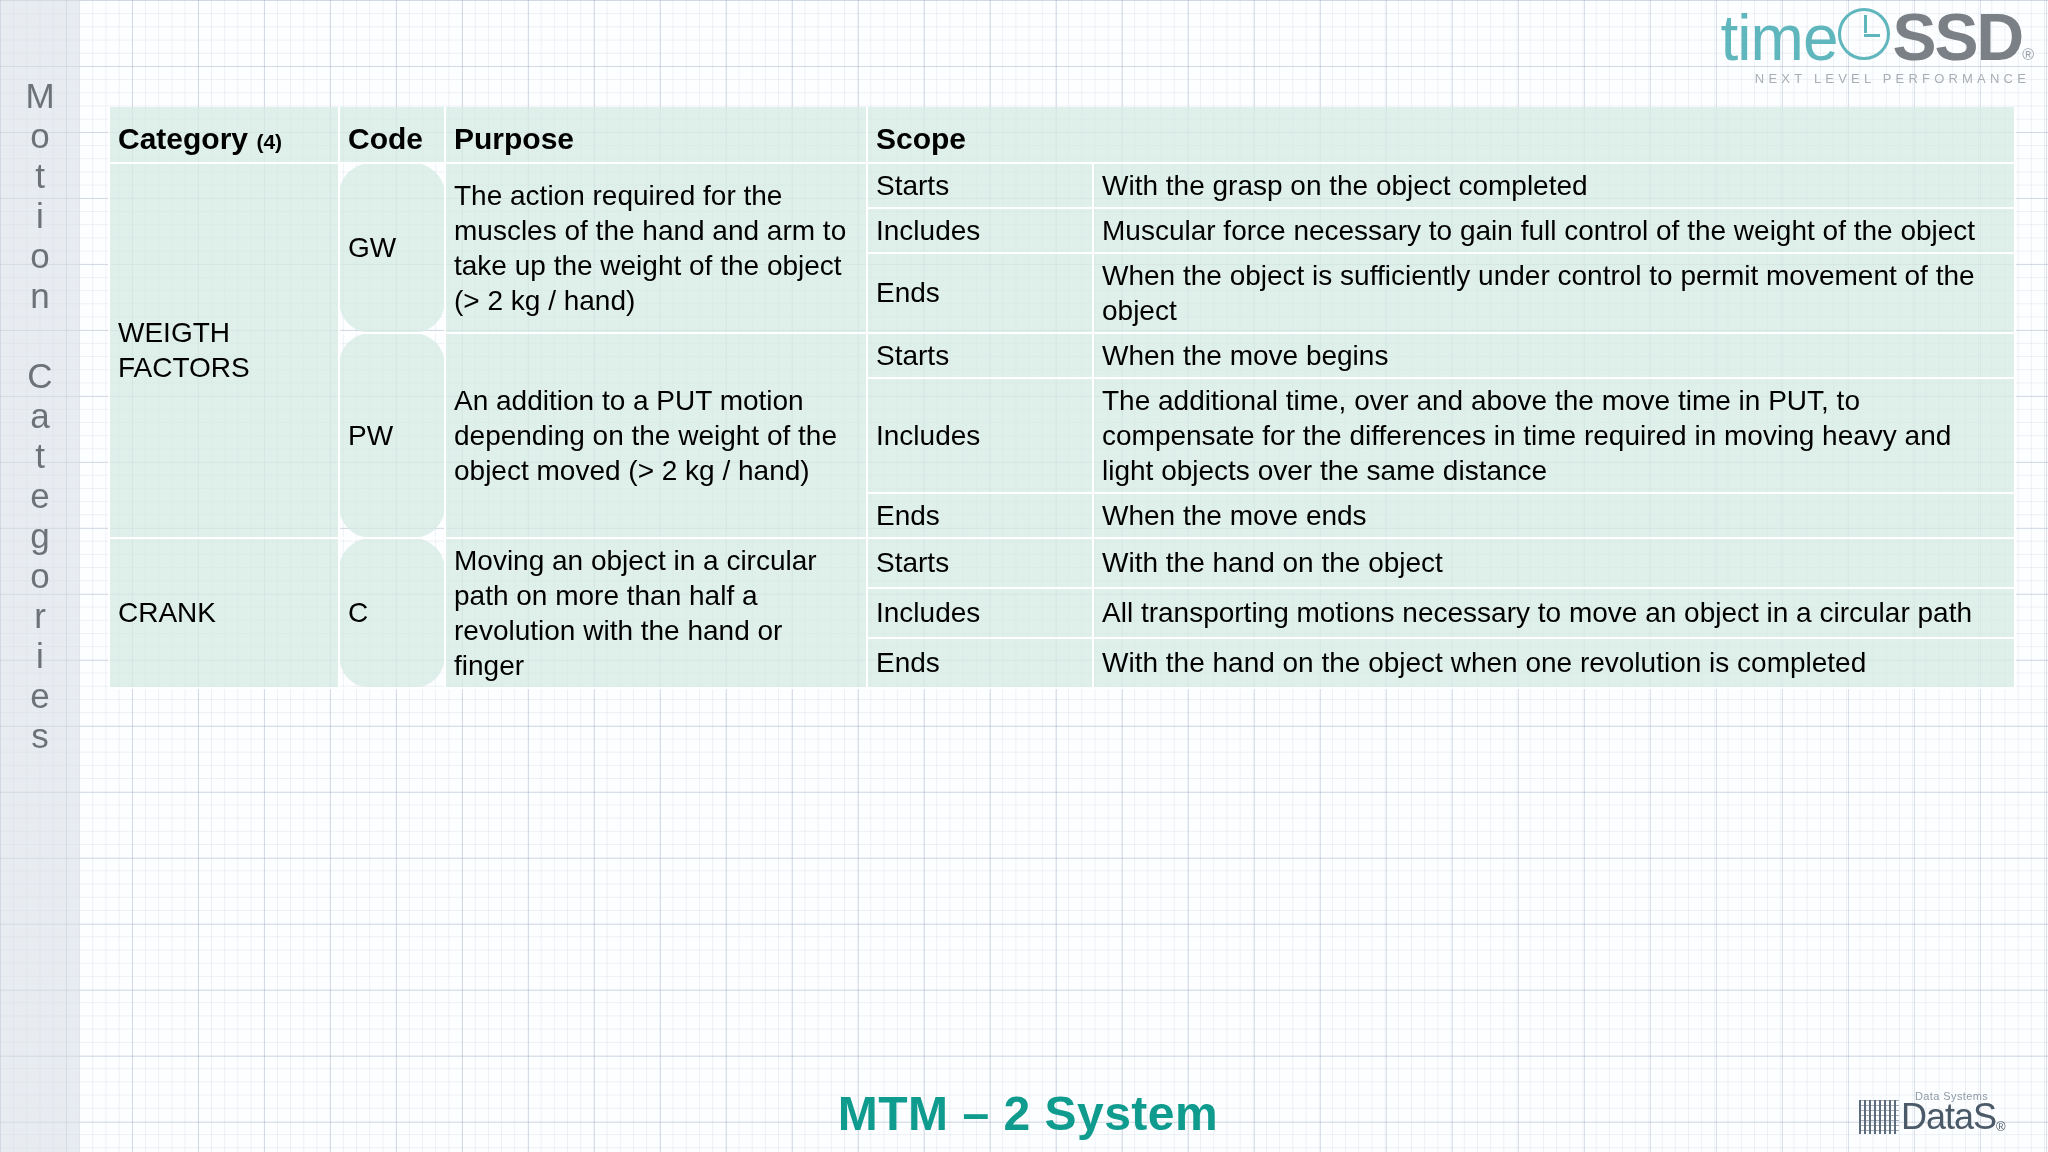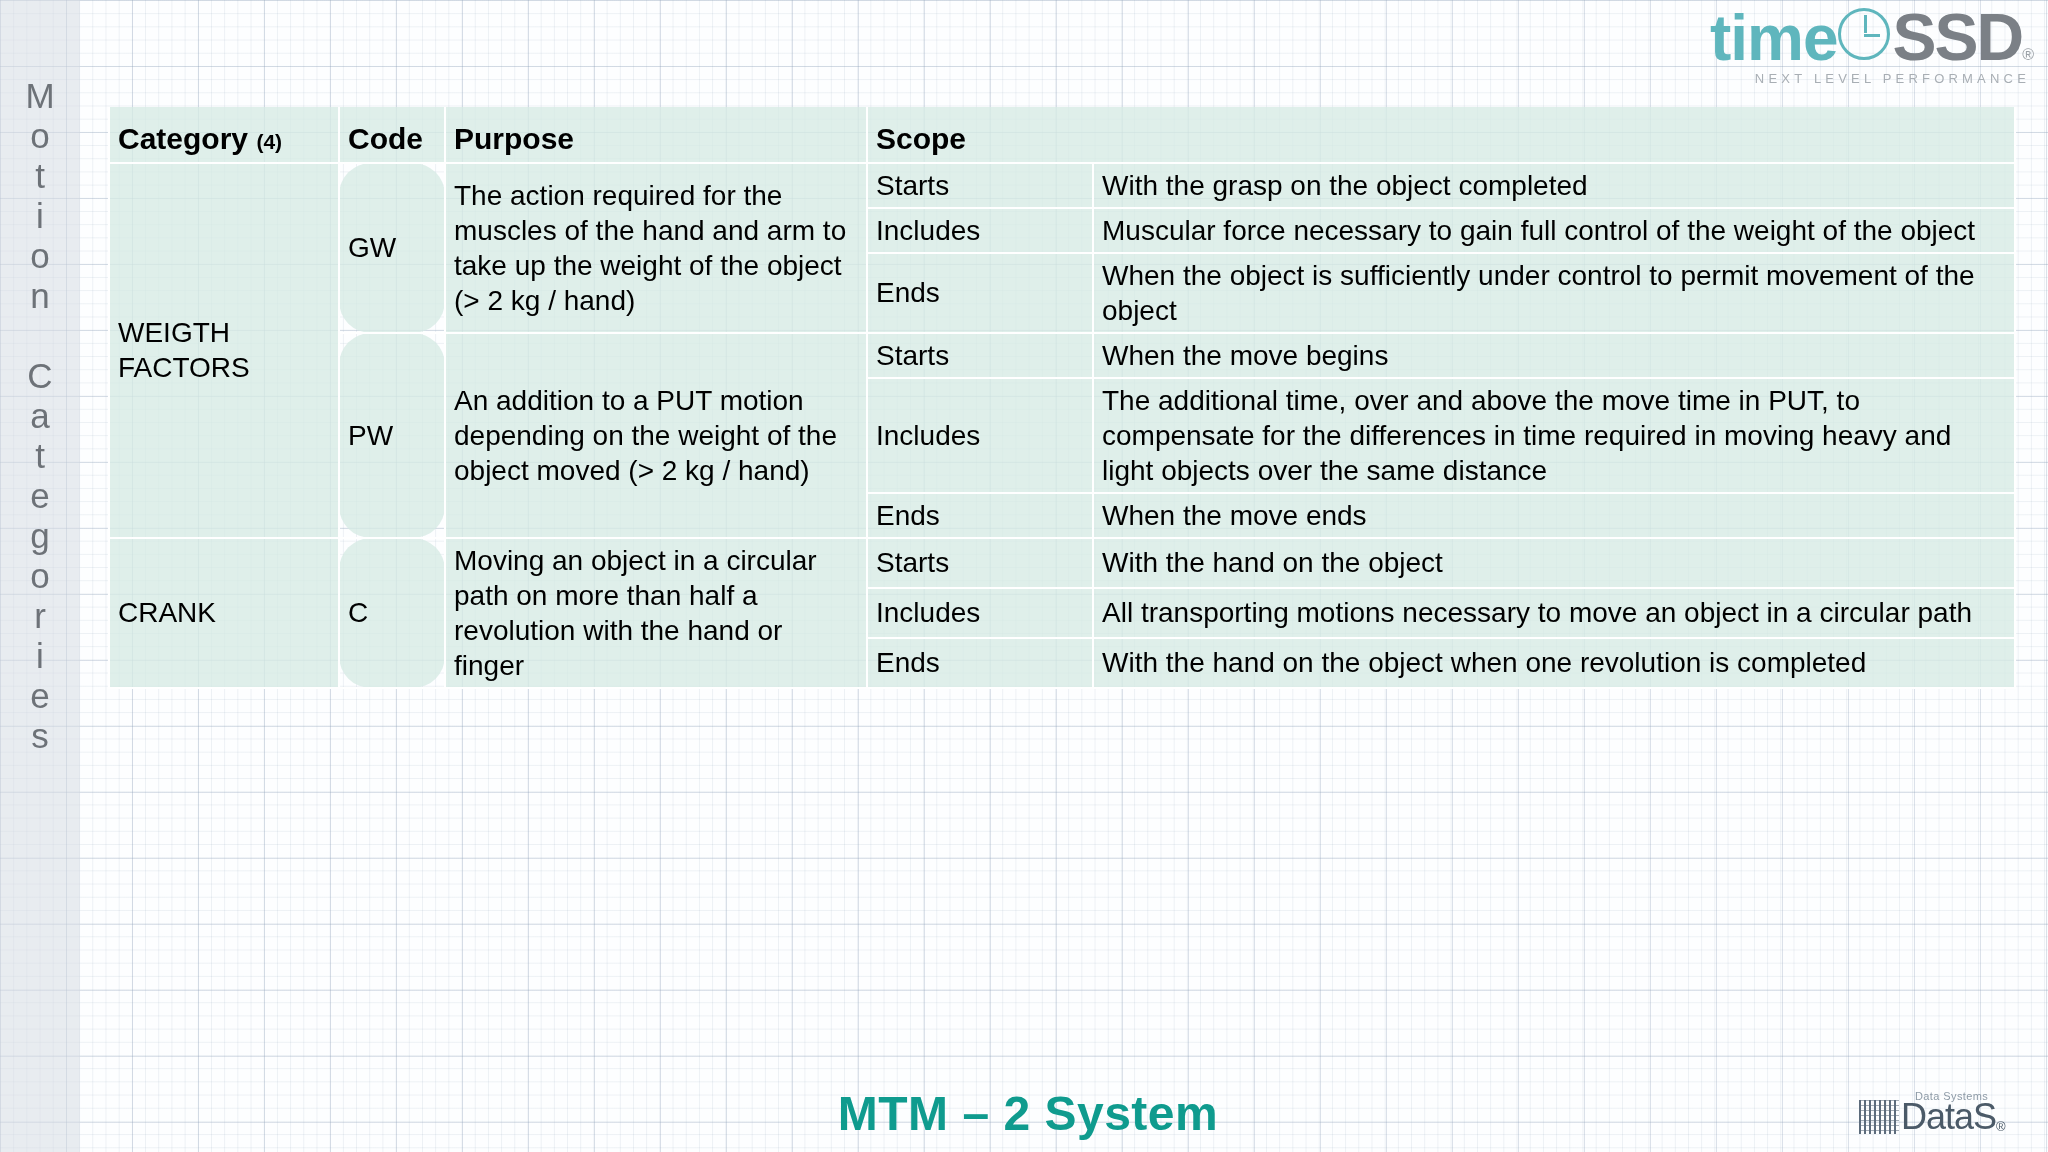--- a/index.html
+++ b/index.html
@@ -63,21 +63,21 @@
     line-height: 1;
   }
   #logo-timessd .logo-row {
     display: flex;
     align-items: baseline;
     justify-content: flex-end;
   }
   #logo-timessd .lg-time {
     font-size: 64px;
     color: #5fb6bd;
-    font-weight: 700;
+    font-weight: 400;
     letter-spacing: -1px;
     font-family: "Liberation Sans", sans-serif;
   }
   #logo-timessd .lg-clock {
     position: relative;
     width: 46px; height: 46px;
     border: 3px solid #5fb6bd;
     border-radius: 50%;
     display: inline-block;
     margin: 0 2px -4px 1px;

